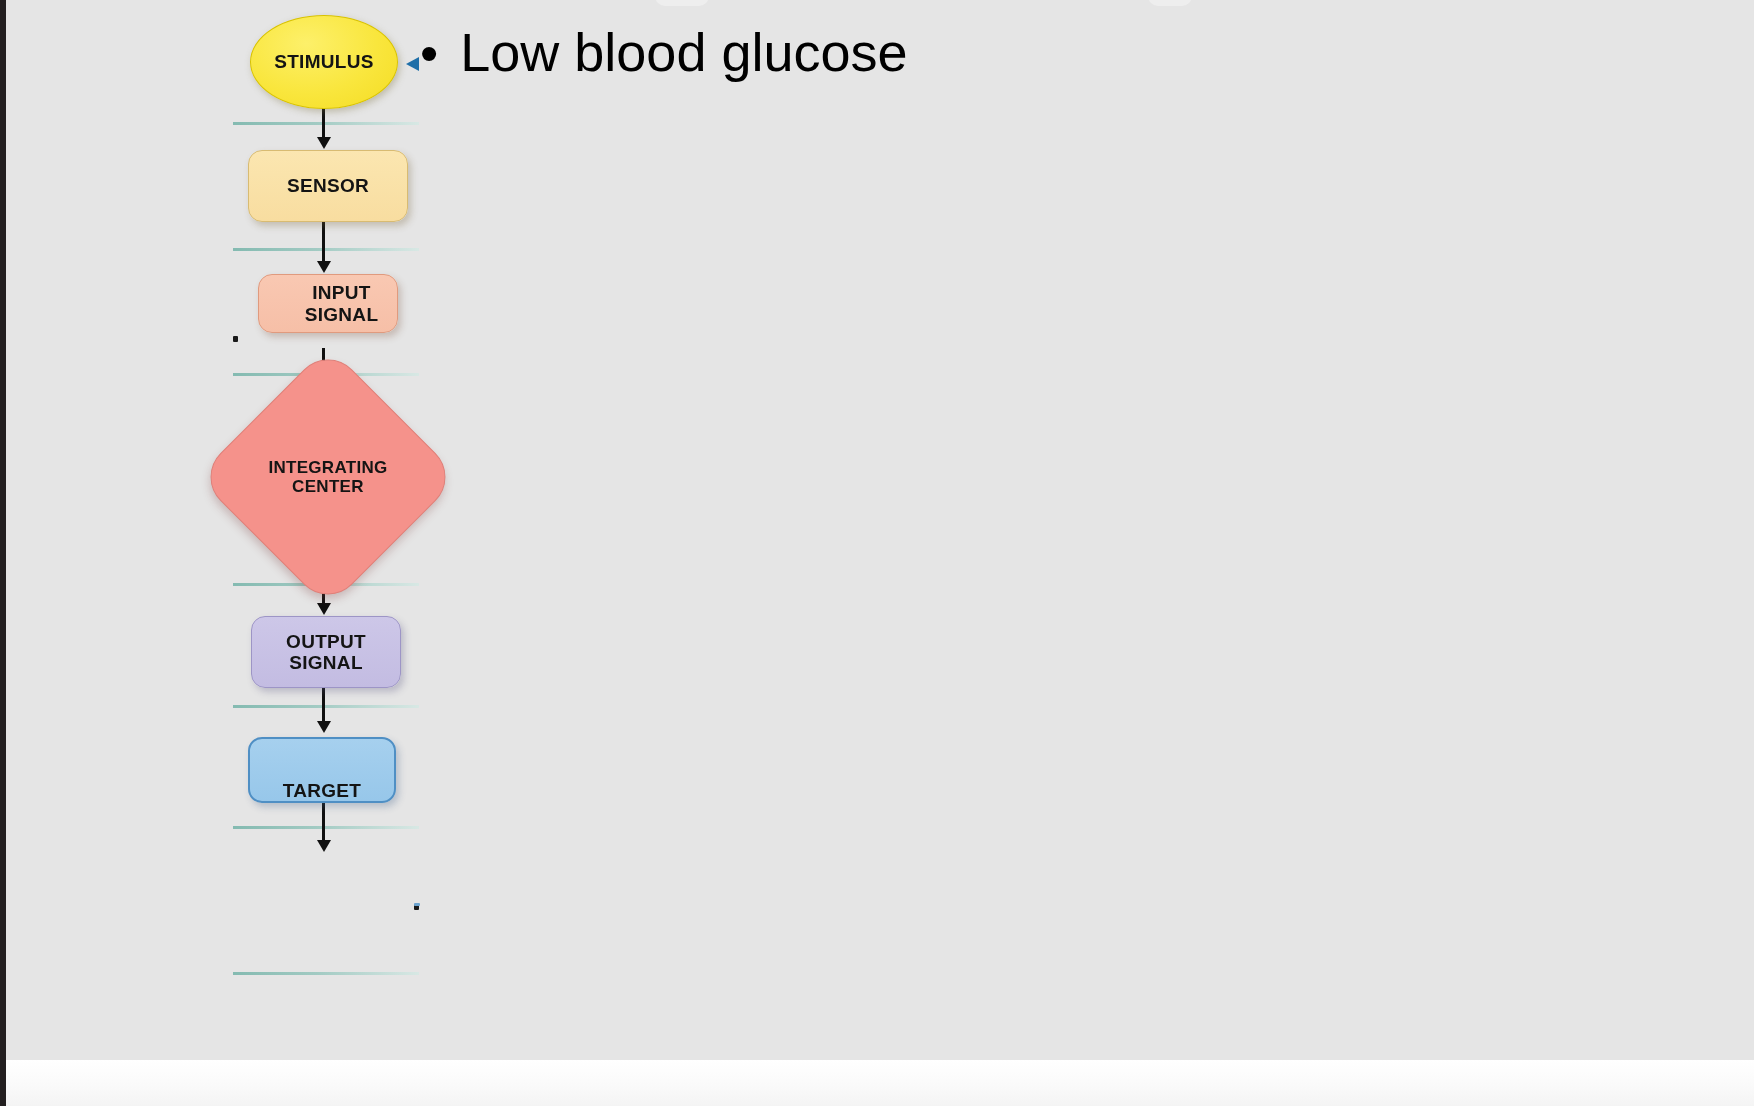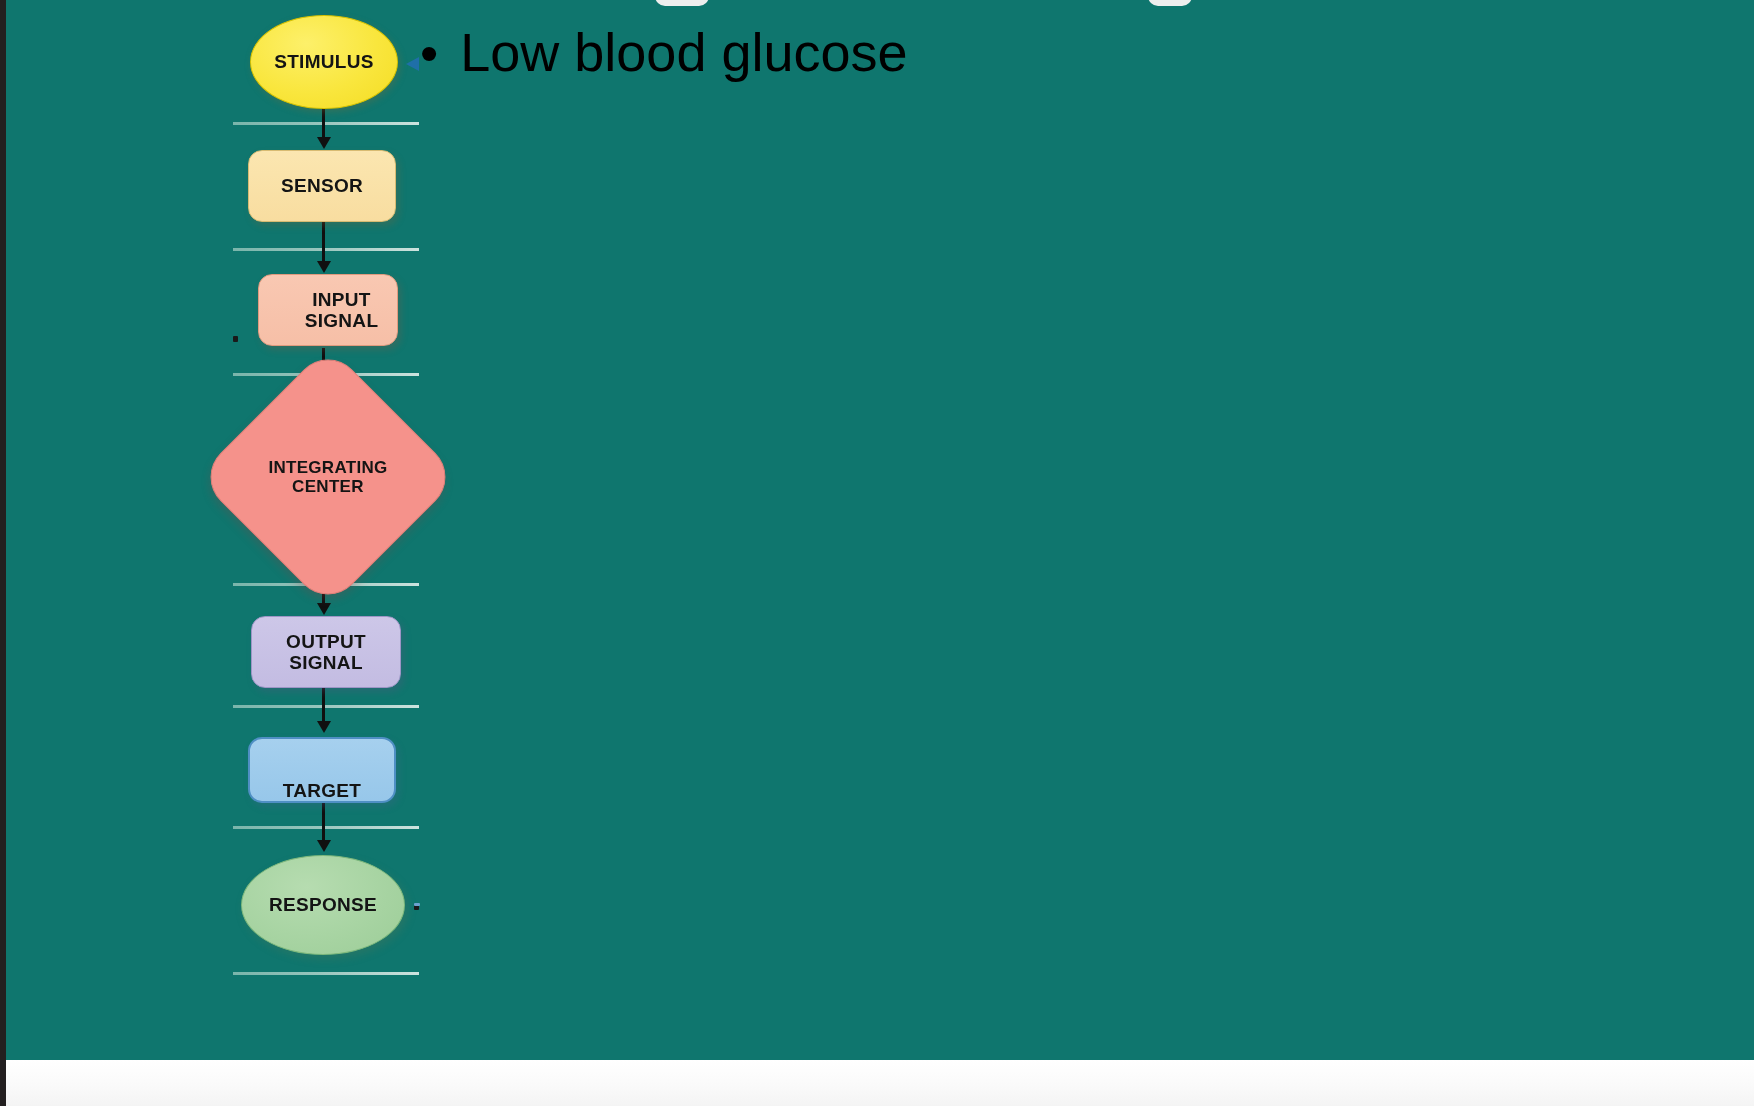--- a/index.html
+++ b/index.html
@@ -12,21 +12,21 @@
     height: 1106px;
     position: relative;
     overflow: hidden;
     font-family: "Liberation Sans", sans-serif;
   }
 
   
   #slide-surface {
     position: absolute;
     inset: 0;
-    background: #0f766e;
+    background: #e5e5e5;
   }
 
   
   #left-edge-rule {
     position: absolute;
     left: 0;
     top: 0;
     width: 6px;
     height: 1106px;
     background: #231f20;
@@ -112,29 +112,29 @@
   
   #node-stimulus {
     left: 17px; top: 15px; width: 148px; height: 94px;
     background: radial-gradient(ellipse at 38% 30%, #fdf06a 0%, #f9e63d 55%, #f4dc22 100%);
     border: 1.5px solid #d8c200;
     font-size: 19px;
     box-shadow: 2px 3px 7px rgba(120,110,60,.35);
   }
   
   #node-sensor {
-    left: 15px; top: 150px; width: 148px; height: 72px;
+    left: 15px; top: 150px; width: 160px; height: 72px;
     background: linear-gradient(to bottom, #fbe6b0 0%, #f8ddA0 100%);
     border: 1.5px solid #d8bb72;
     font-size: 19px;
     box-shadow: 3px 4px 7px rgba(120,100,60,.3);
   }
   
   #node-input-signal {
-    left: 25px; top: 274px; width: 140px; height: 72px;
+    left: 25px; top: 274px; width: 140px; height: 59px;
     background: linear-gradient(to bottom, #f9c8b2 0%, #f6bfa7 100%);
     border: 1.5px solid #e09a7e;
     font-size: 19px;
     box-shadow: 3px 4px 7px rgba(130,90,70,.3);
     padding-left: 27px;
   }
   
   #node-integrating-center {
     left: 2px; top: 384px; width: 186px; height: 186px;
     background: #f5928b;
@@ -261,23 +261,20 @@
 
     <div class="node shape-box" id="node-output-signal">
       <span class="node-label">OUTPUT
 SIGNAL</span>
     </div>
 
     <div class="node shape-box" id="node-target">
       <span class="node-label">TARGET</span>
     </div>
 
-    <div class="node shape-ellipse" id="node-response">
-      <span class="node-label">RESPONSE</span>
-    </div>
 
   </div>
 
   <div class="speck" id="speck-input"></div>
   <div class="speck" id="speck-resp"></div>
   <div class="speck" id="speck-blue"></div>
 
   <div id="callout-arrow"></div>
 
   <div id="bullet-line">

